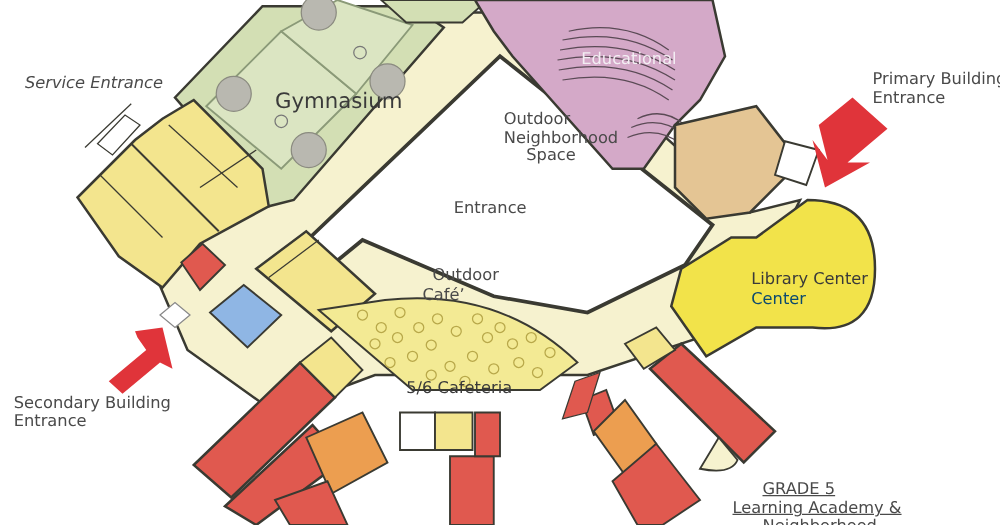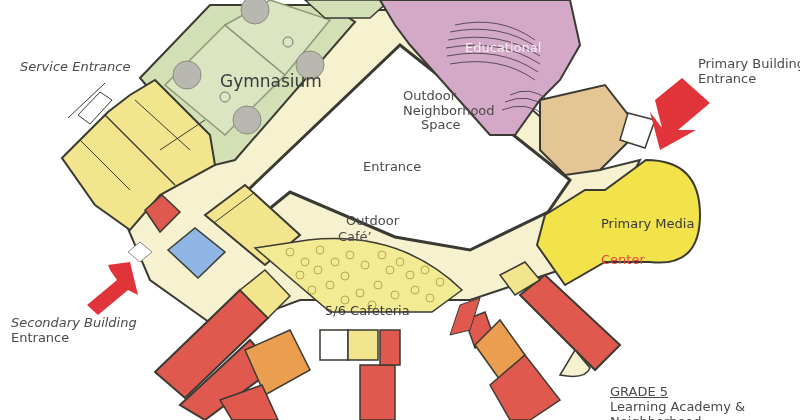--- a/index.html
+++ b/index.html
@@ -146,23 +146,23 @@
 
 <div class="lbl" style="left:403px;top:88px;">Outdoor</div>
 <div class="lbl" style="left:403px;top:103px;">Neighborhood</div>
 <div class="lbl" style="left:421px;top:117px;">Space</div>
 
 <div class="lbl" style="left:363px;top:159px;">Entrance</div>
 
 <div class="lbl" style="left:346px;top:213px;">Outdoor</div>
 <div class="lbl" style="left:338px;top:229px;">Café’</div>
 
-<div class="lbl" style="left:601px;top:216px;color:#3a3a3a;">Primary Media</div>
-<div class="lbl" style="left:601px;top:232px;color:#ef4444;margin-top:20px;">Center</div>
+<div class="lbl" style="left:601px;top:216px;color:#3a3a3a;">Library Center</div>
+<div class="lbl" style="left:601px;top:232px;color:#0c4a6e;">Center</div>
 
-<div class="lbl" style="left:11px;top:315px;font-style:italic;">Secondary Building</div>
+<div class="lbl" style="left:11px;top:315px;">Secondary Building</div>
 <div class="lbl" style="left:11px;top:330px;">Entrance</div>
 
 <div class="lbl dark" style="left:325px;top:303px;text-align:center;">5/6 Cafeteria</div>
 
 <div class="lbl legend-title" style="left:610px;top:384px;">GRADE 5</div>
-<div class="lbl" style="left:610px;top:399px;">Learning Academy &amp;</div>
+<div class="lbl" style="left:586px;top:399px;text-decoration:underline;">Learning Academy &amp;</div>
 <div class="lbl" style="left:610px;top:414px;">Neighborhood</div>
 
 </body></html>

